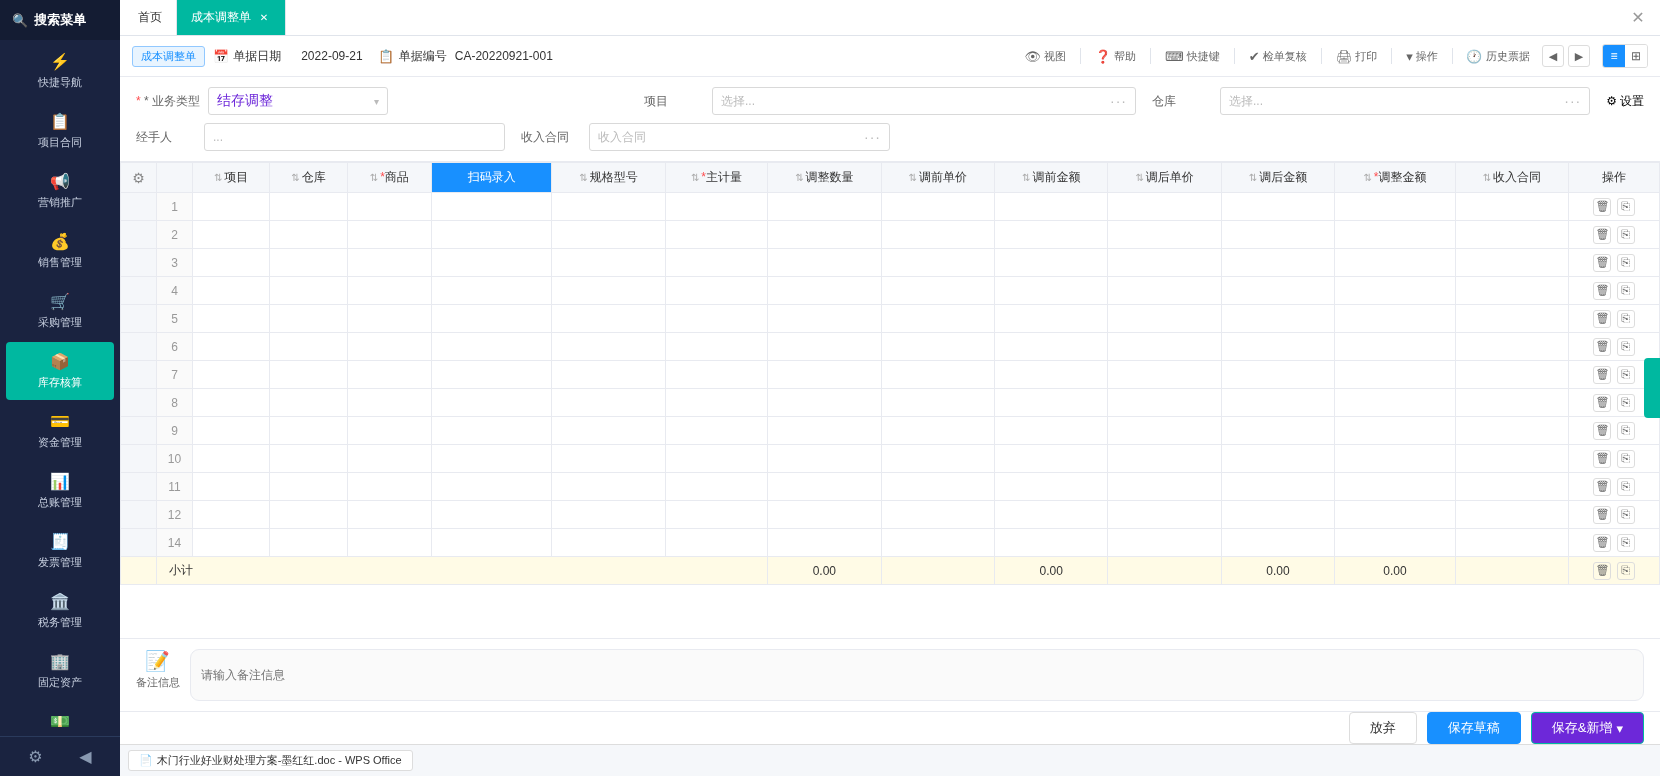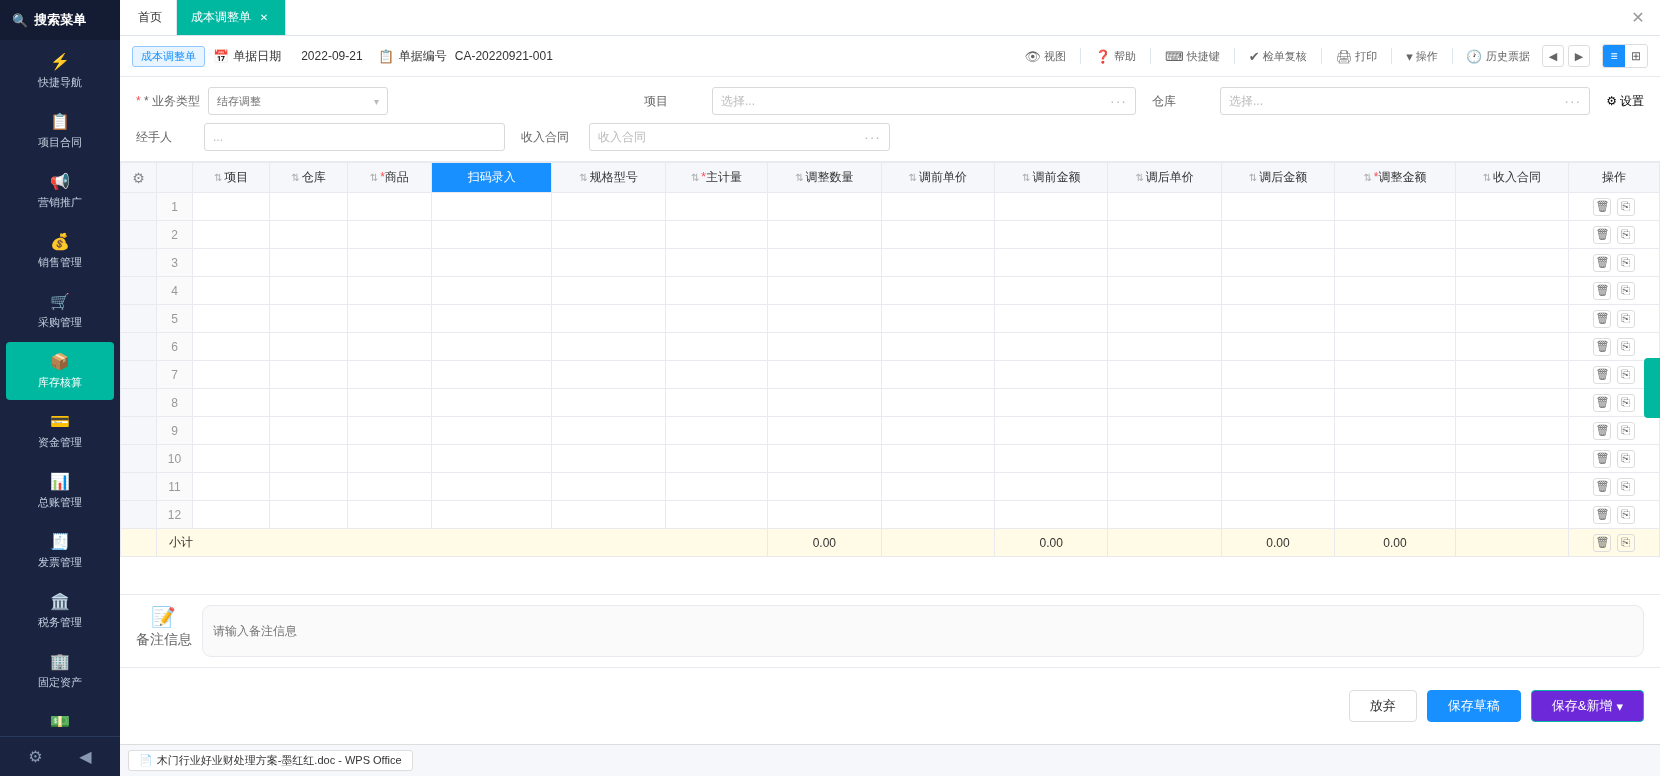--- a/index.html
+++ b/index.html
@@ -254,21 +254,21 @@
       border-radius: 3px;
       display: flex;
       align-items: center;
       padding: 4px 8px;
       min-height: 28px;
       background: #fff;
       cursor: pointer;
       min-width: 180px;
       gap: 4px;
     }
-    .field-select .value { flex: 1; font-size: 11px; color: #737373; }
+    .field-select .value { flex: 1; font-size: 14px; color: #6d28d9; }
     .field-select .arrow { color: #bbb; font-size: 10px; }
 
     
     .table-area { flex: 1; overflow: auto; }
     .data-table {
       width: 100%;
       border-collapse: collapse;
       font-size: 12px;
     }
     .data-table th {
@@ -327,39 +327,39 @@
       flex-shrink: 0;
     }
     .notes-icon-wrap {
       display: flex;
       flex-direction: column;
       align-items: center;
       gap: 2px;
       color: #666;
     }
     .notes-icon { font-size: 20px; color: #1890ff; }
-    .notes-label { font-size: 14px; color: #666; }
+    .notes-label { font-size: 11px; color: #666; }
     .notes-input {
       flex: 1;
       border: 1px solid #e8eaf0;
       border-radius: 9px;
       padding: 18px 10px;
       font-size: 12px;
       color: #bbb;
       background: #fafafa;
       min-height: 36px;
       outline: none;
     }
 
     
     .footer {
       display: flex;
       align-items: center;
       justify-content: flex-end;
-      padding: 22px 16px;
+      padding: 0 16px;
       background: #fff;
       border-top: 1px solid #e8eaf0;
       gap: 10px;
       flex-shrink: 0;
     }
     .btn {
       padding: 6px 20px;
       border-radius: 4px;
       font-size: 13px;
       cursor: pointer;
@@ -886,20 +886,41 @@
       <td></td>
       <td></td>
       <td></td>
       <td></td>
       <td></td>
       <td class="ops">
         <span class="ops-icon">🗑</span>
         <span class="ops-icon">⎘</span>
       </td>
     </tr>
+            <tr>
+      <td class="settings-col"></td>
+      <td class="row-num">14</td>
+      <td></td>
+      <td></td>
+      <td></td>
+      <td></td>
+      <td></td>
+      <td></td>
+      <td></td>
+      <td></td>
+      <td></td>
+      <td></td>
+      <td></td>
+      <td></td>
+      <td></td>
+      <td class="ops">
+        <span class="ops-icon">🗑</span>
+        <span class="ops-icon">⎘</span>
+      </td>
+    </tr>
             <tr class="subtotal-row">
     <td></td>
     <td colspan="7" class="subtotal-label">小计</td>
     <td>0.00</td>
     <td></td>
     <td>0.00</td>
     <td></td>
     <td>0.00</td>
     <td>0.00</td>
     <td></td>

